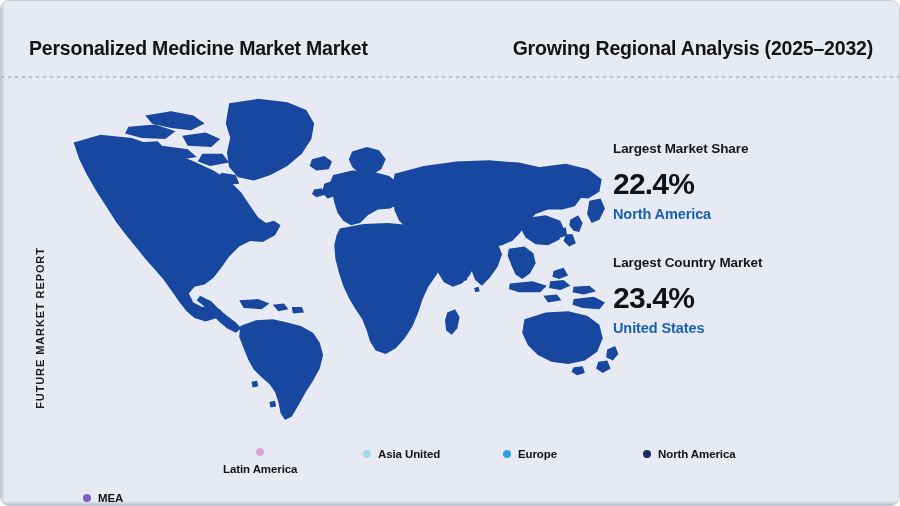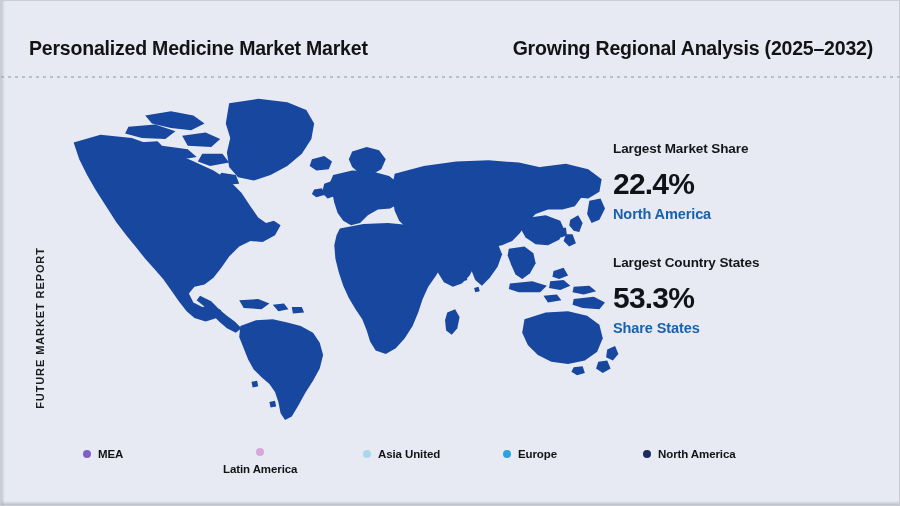--- a/index.html
+++ b/index.html
@@ -144,21 +144,21 @@
     flex: 0 0 auto;
     display: block;
   }
   .legend-label {
     font-size: 11.5px;
     font-weight: bold;
     color: #131317;
     letter-spacing: -0.1px;
   }
 
-  #legend-mea           { left: 0px; }
+  #legend-mea           { left: 0px; margin-top: 44px; }
   #legend-latin-america { left: 140px; flex-direction: column; }
   #legend-asia-pacific  { left: 280px; }
   #legend-europe        { left: 420px; }
   #legend-north-america { left: 560px; }
 
   
   #bottom-shade {
     position: absolute;
     left: 0; right: 0; bottom: 0;
     height: 4px;
@@ -167,21 +167,21 @@
   #left-shade {
     position: absolute;
     left: 0; top: 0; bottom: 0;
     width: 4px;
     background: linear-gradient(to right, rgba(150,156,170,0.45) 0%, rgba(180,185,196,0) 100%);
   }
 </style>
 </head>
 <body>
 
-<div id="infographic" style="background: rgb(231, 234, 242);">
+<div id="infographic" style="background: rgb(231, 234, 242); border-radius: 9px;">
 
   <div id="header">
     <div class="title" id="title-left">Personalized Medicine Market Market</div>
     <div class="title" id="title-right">Growing Regional Analysis (2025–2032)</div>
     <div id="header-rule"></div>
   </div>
 
   <div id="brand-strip">
     <div id="brand-text">FUTURE MARKET REPORT</div>
   </div>
@@ -297,23 +297,23 @@
 
   <div id="stats">
 
     <div class="stat-block">
       <div class="stat-label">Largest Market Share</div>
       <div class="stat-value">22.4%</div>
       <div class="stat-sub">North America</div>
     </div>
 
     <div class="stat-block">
-      <div class="stat-label">Largest Country States</div>
-      <div class="stat-value">53.3%</div>
-      <div class="stat-sub">Share States</div>
+      <div class="stat-label">Largest Country Market</div>
+      <div class="stat-value">23.4%</div>
+      <div class="stat-sub">United States</div>
     </div>
 
   </div>
 
   <div id="legend">
 
     <div class="legend-item" id="legend-mea">
       <span class="legend-dot" style="background: rgb(126, 95, 196);"></span>
       <span class="legend-label">MEA</span>
     </div>

